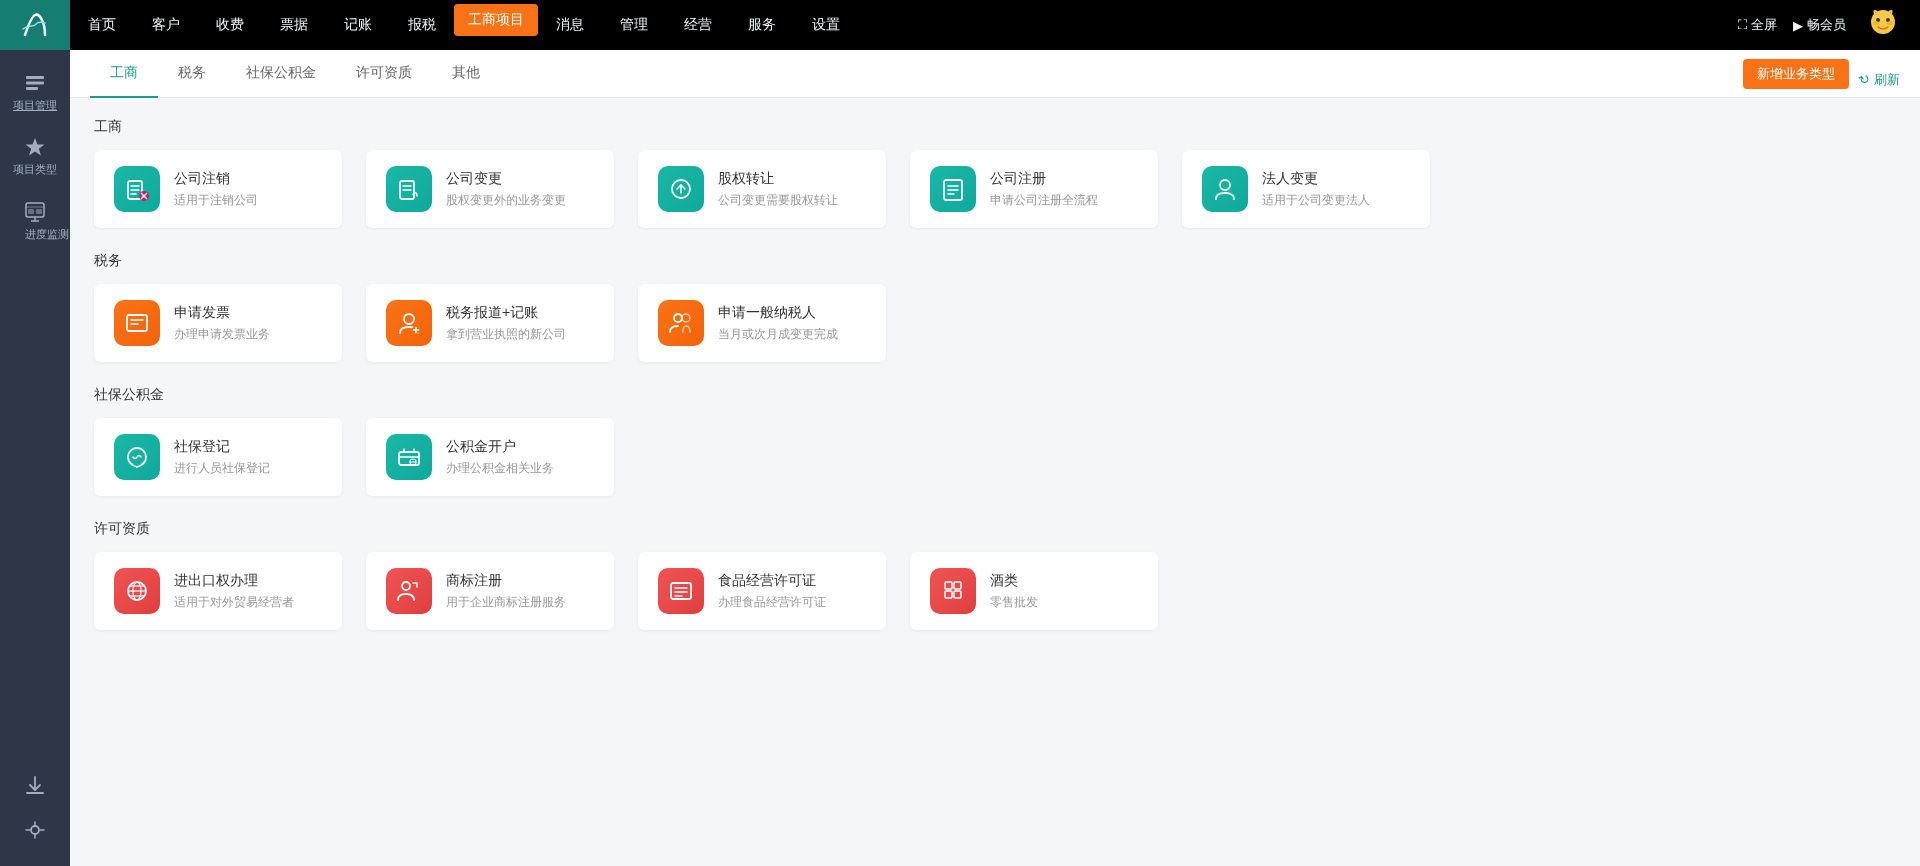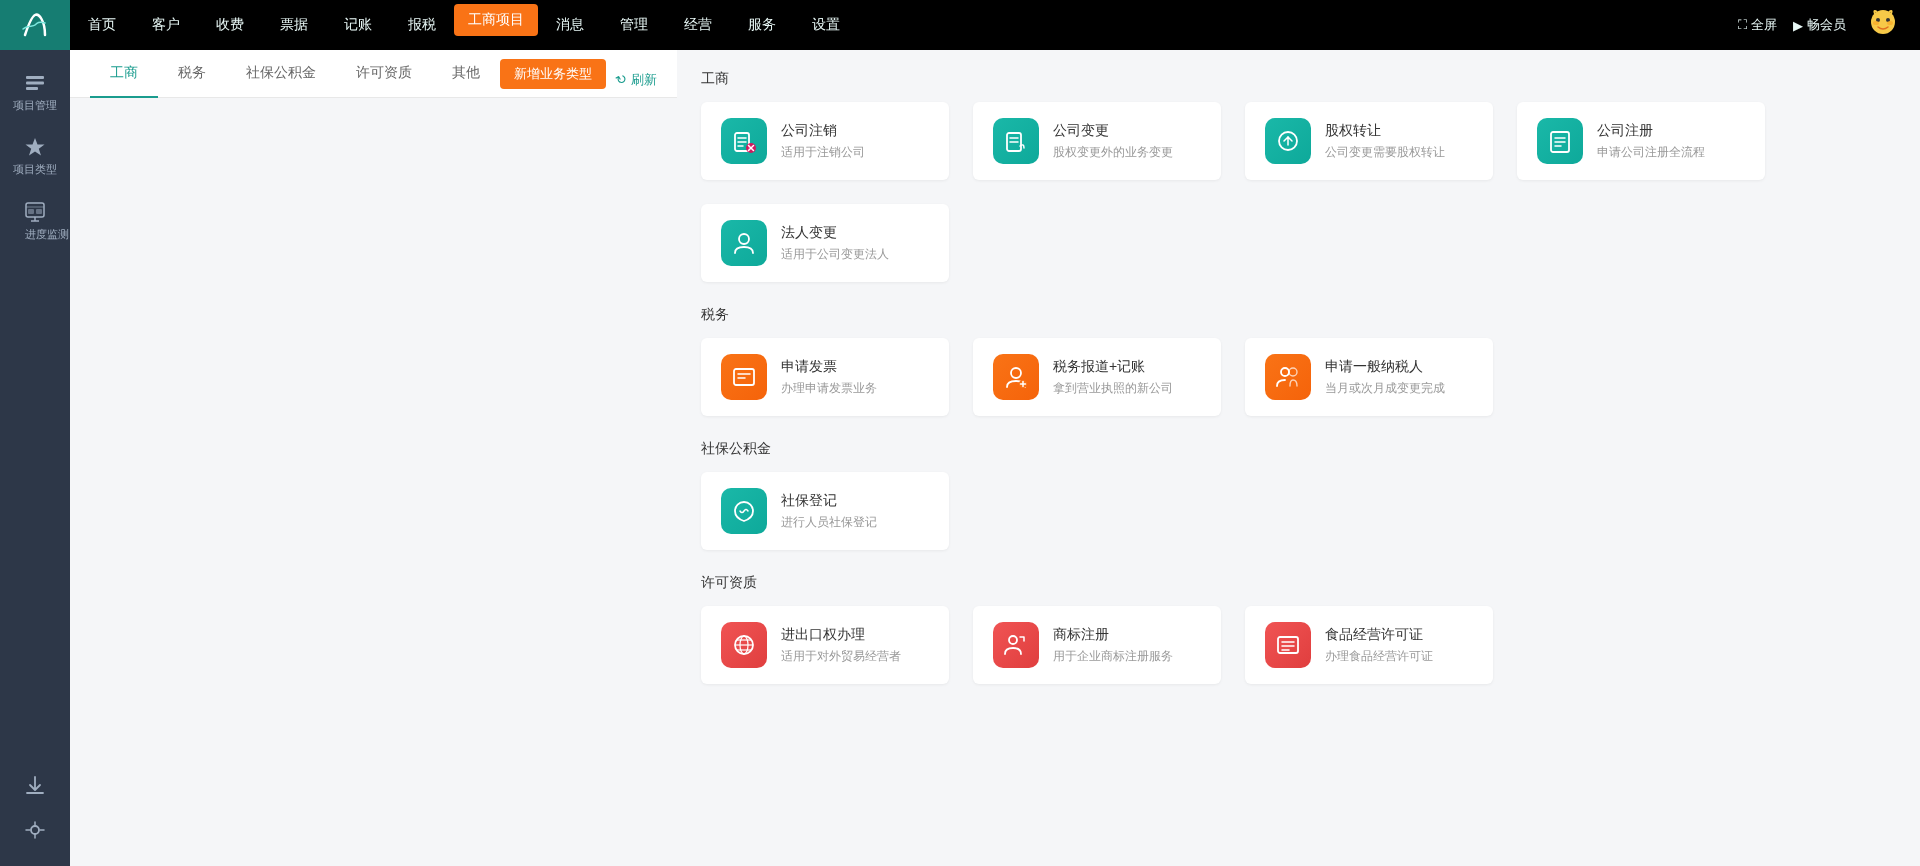--- a/index.html
+++ b/index.html
@@ -117,20 +117,21 @@
       justify-content: center;
       padding: 12px 0;
       color: #a0aec0;
       cursor: pointer;
     }
 
     
     .content-area {
       flex: 1;
       display: flex;
+      flex-direction: column;
       overflow: hidden;
       background: #f5f6f8;
     }
 
     
     .tabs-bar {
       background: #fff;
       display: flex;
       align-items: center;
       padding: 0 20px;
@@ -298,21 +299,21 @@
 
   <div class="left-sidebar">
     <div class="sidebar-item">
       <div class="sidebar-icon">
         <svg width="22" height="22" viewBox="0 0 22 22" fill="none">
           <rect x="2" y="4" width="18" height="3" rx="1" fill="#a0aec0"></rect>
           <rect x="2" y="9.5" width="18" height="3" rx="1" fill="#a0aec0"></rect>
           <rect x="2" y="15" width="12" height="3" rx="1" fill="#a0aec0"></rect>
         </svg>
       </div>
-      <span style="color:#a0aec0;font-size:11px;text-align:center;line-height:1.3;">项目管理</span>
+      <span style="color:#a0aec0;font-size:11px;text-align:center;line-height:1.3;text-decoration:underline;">项目管理</span>
     </div>
     <div class="sidebar-item">
       <div class="sidebar-icon">
         <svg width="22" height="22" viewBox="0 0 22 22" fill="none">
           <polygon points="11,2 13.5,8.5 20.5,8.5 14.8,12.8 17,19.5 11,15.5 5,19.5 7.2,12.8 1.5,8.5 8.5,8.5" fill="#a0aec0"></polygon>
         </svg>
       </div>
       <span style="color:#a0aec0;font-size:11px;text-align:center;line-height:1.3;">项目类型</span>
     </div>
     <div class="sidebar-item">
@@ -500,20 +501,36 @@
               <svg width="26" height="26" viewBox="0 0 26 26" fill="none">
                 <path d="M13 4 C8 4 4 8 4 13 Q4 20 13 23 Q22 20 22 13 C22 8 18 4 13 4Z" stroke="white" stroke-width="1.8" fill="none"></path>
                 <path d="M9 13 Q11 16 13 13 Q15 10 17 13" stroke="white" stroke-width="1.5" fill="none" stroke-linecap="round"></path>
               </svg>
             </div>
             <div class="card-info">
               <div class="card-title">社保登记</div>
               <div class="card-desc">进行人员社保登记</div>
             </div>
           </div>
+          <div class="card">
+            <div class="card-icon ic-teal">
+              <svg width="26" height="26" viewBox="0 0 26 26" fill="none">
+                <rect x="3" y="8" width="20" height="13" rx="2" stroke="white" stroke-width="1.8" fill="none"></rect>
+                <line x1="3" y1="13" x2="23" y2="13" stroke="white" stroke-width="1.5"></line>
+                <line x1="8" y1="8" x2="8" y2="5" stroke="white" stroke-width="1.5" stroke-linecap="round"></line>
+                <line x1="18" y1="8" x2="18" y2="5" stroke="white" stroke-width="1.5" stroke-linecap="round"></line>
+                <circle cx="17" cy="18" r="3" fill="none" stroke="white" stroke-width="1.2"></circle>
+                <line x1="15.5" y1="18" x2="18.5" y2="18" stroke="white" stroke-width="1.2" stroke-linecap="round"></line>
+              </svg>
+            </div>
+            <div class="card-info">
+              <div class="card-title">公积金开户</div>
+              <div class="card-desc">办理公积金相关业务</div>
+            </div>
+          </div>
         </div>
       </div>
 
       <div class="section">
         <div class="section-title">许可资质</div>
         <div class="cards-grid">
           <div class="card">
             <div class="card-icon ic-red">
               <svg width="26" height="26" viewBox="0 0 26 26" fill="none">
                 <circle cx="13" cy="13" r="9" stroke="white" stroke-width="1.8" fill="none"></circle>
@@ -548,18 +565,32 @@
                 <line x1="7" y1="10" x2="19" y2="10" stroke="white" stroke-width="1.5" stroke-linecap="round"></line>
                 <line x1="7" y1="14" x2="19" y2="14" stroke="white" stroke-width="1.5" stroke-linecap="round"></line>
                 <line x1="7" y1="18" x2="14" y2="18" stroke="white" stroke-width="1.5" stroke-linecap="round"></line>
               </svg>
             </div>
             <div class="card-info">
               <div class="card-title">食品经营许可证</div>
               <div class="card-desc">办理食品经营许可证</div>
             </div>
           </div>
+          <div class="card">
+            <div class="card-icon ic-red">
+              <svg width="26" height="26" viewBox="0 0 26 26" fill="none">
+                <rect x="5" y="4" width="7" height="7" rx="1" stroke="white" stroke-width="1.5" fill="none"></rect>
+                <rect x="14" y="4" width="7" height="7" rx="1" stroke="white" stroke-width="1.5" fill="none"></rect>
+                <rect x="5" y="13" width="7" height="7" rx="1" stroke="white" stroke-width="1.5" fill="none"></rect>
+                <rect x="14" y="13" width="7" height="7" rx="1" stroke="white" stroke-width="1.5" fill="none"></rect>
+              </svg>
+            </div>
+            <div class="card-info">
+              <div class="card-title">酒类</div>
+              <div class="card-desc">零售批发</div>
+            </div>
+          </div>
         </div>
       </div>
 
     </div>
   </div>
 </div>
 
 </body></html>

